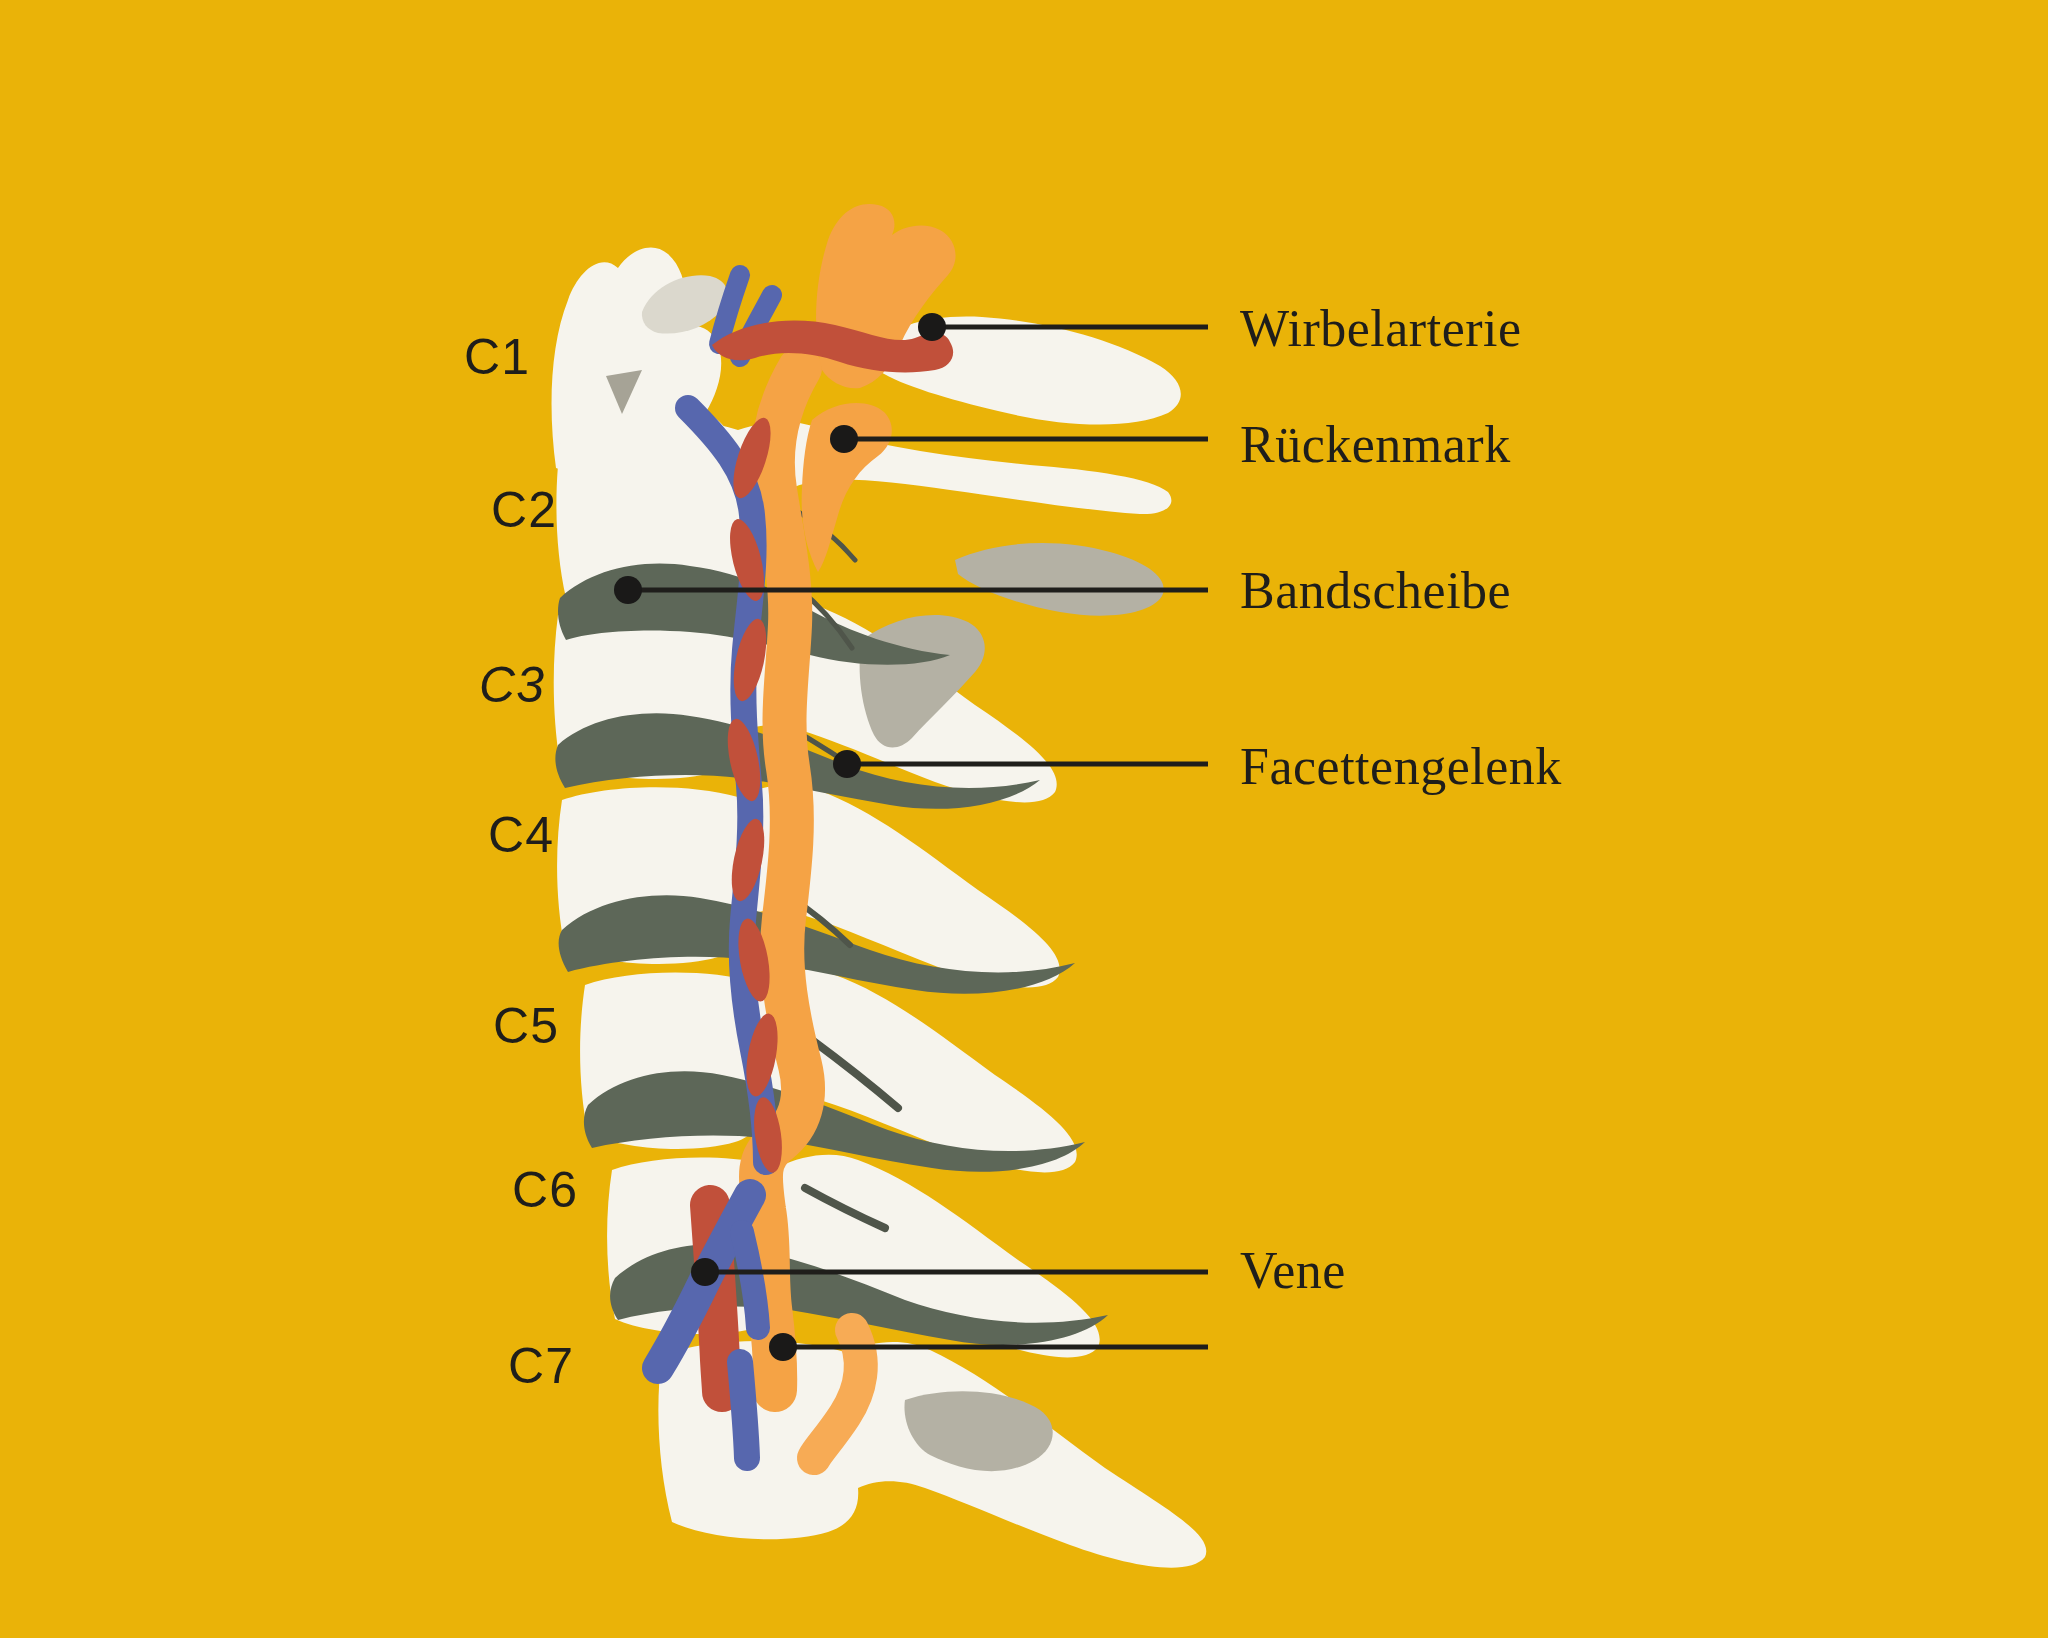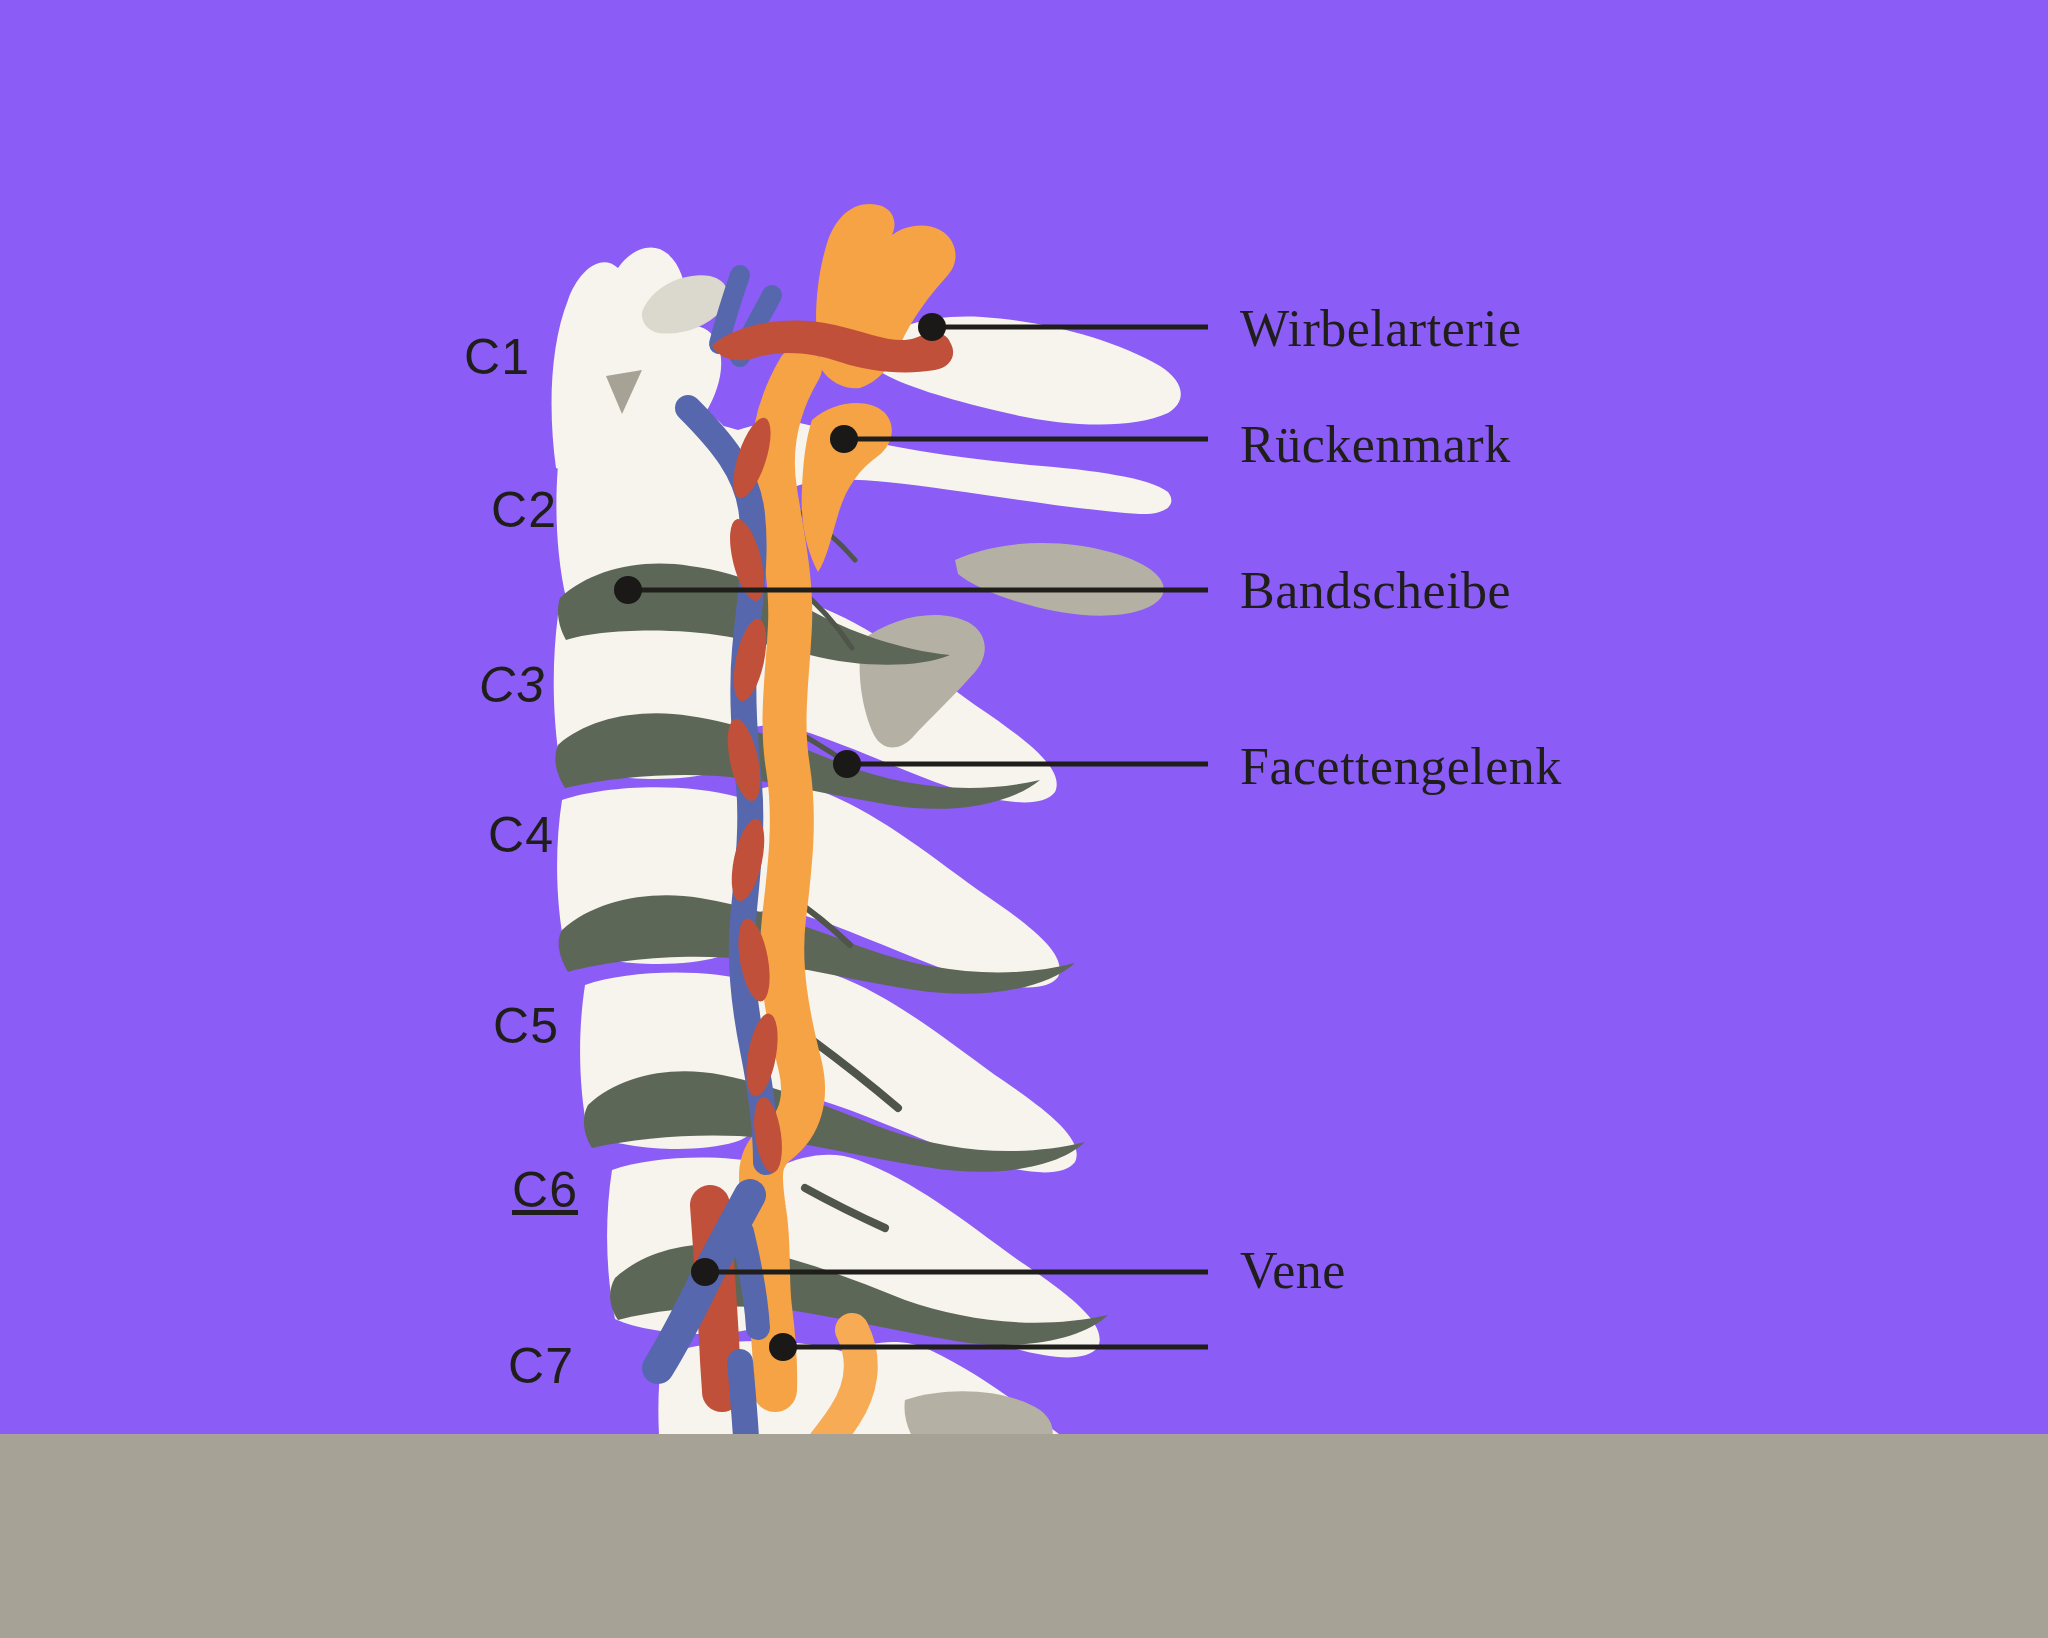--- a/index.html
+++ b/index.html
@@ -3,22 +3,22 @@
 <meta charset="utf-8">
 <style>
   html, body {
     margin: 0;
     padding: 0;
     background: #a6a396;
   }
   .stage {
     position: relative;
     width: 2048px;
-    height: 1434px;
-    background: #8b5cf6;
+    height: 1638px;
+    background: #eab308;
     overflow: hidden;
     font-family: "Liberation Sans", sans-serif;
   }
   .stage svg {
     position: absolute;
     inset: 0;
     display: block;
   }
   .vlabel {
     position: absolute;
@@ -36,21 +36,21 @@
     letter-spacing: 0.5px;
     color: #1f1e1b;
     white-space: nowrap;
     font-family: Liberation Serif, serif;
   }
   .vlabel-c1 { left: 497px;  top: 357px; }
   .vlabel-c2 { left: 524px;  top: 510px; }
   .vlabel-c3 { left: 512px;  top: 685px; font-style: italic; }
   .vlabel-c4 { left: 521px;  top: 835px; }
   .vlabel-c5 { left: 526px;  top: 1026px; }
-  .vlabel-c6 { left: 545px;  top: 1190px; text-decoration: underline; }
+  .vlabel-c6 { left: 545px;  top: 1190px; }
   .vlabel-c7 { left: 541px;  top: 1366px; }
   .alabel-wirbelarterie  { top: 328px; }
   .alabel-rueckenmark    { top: 444px; }
   .alabel-bandscheibe    { top: 590px; }
   .alabel-facettengelenk { top: 766px; }
   .alabel-vene           { top: 1270px; }
   .alabel-spinalnerv     { top: 1348px; }
 </style>
 </head>
 <body>

